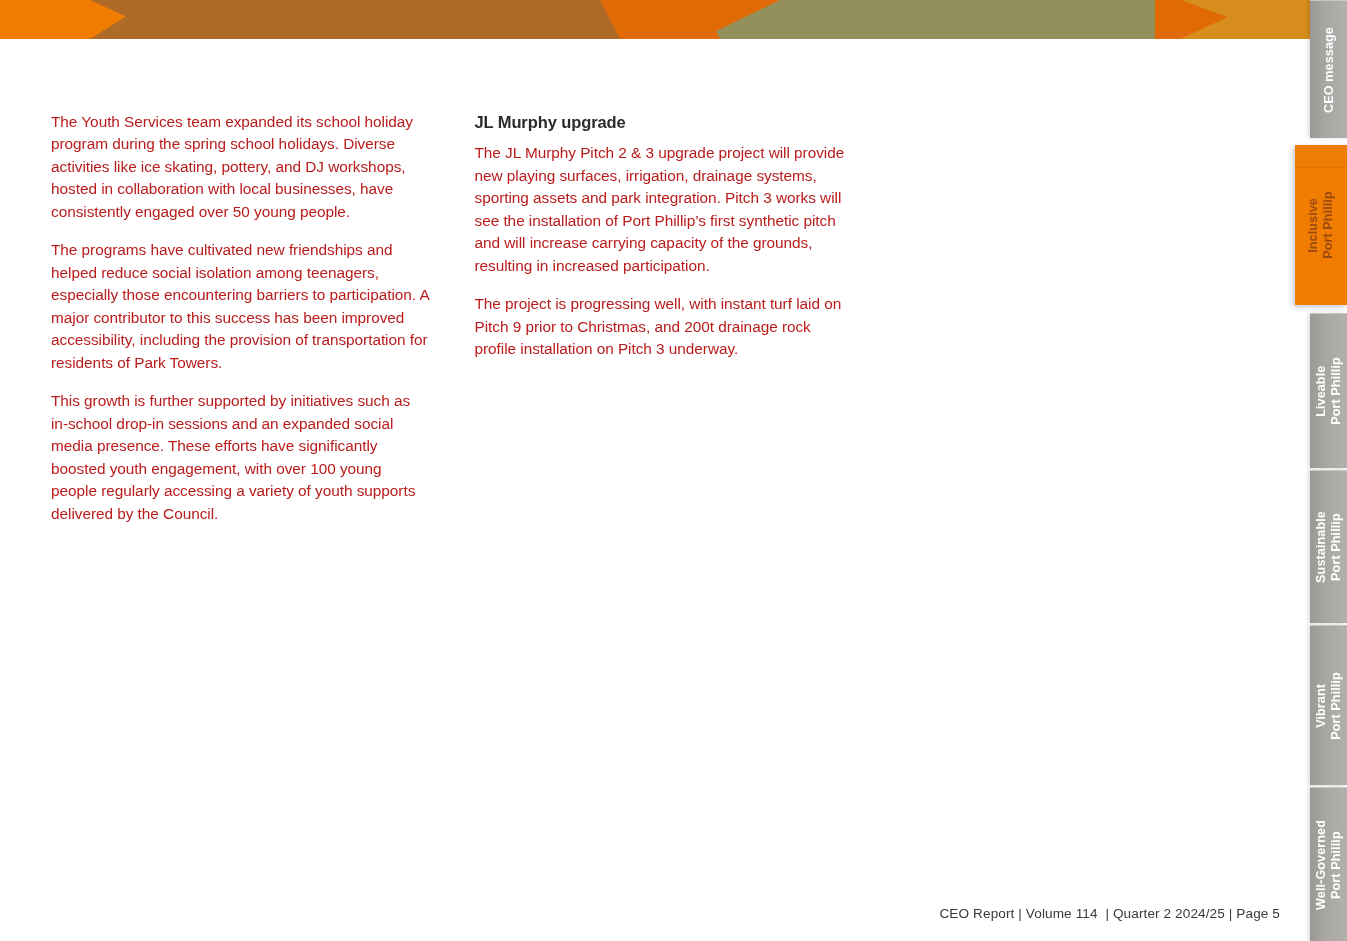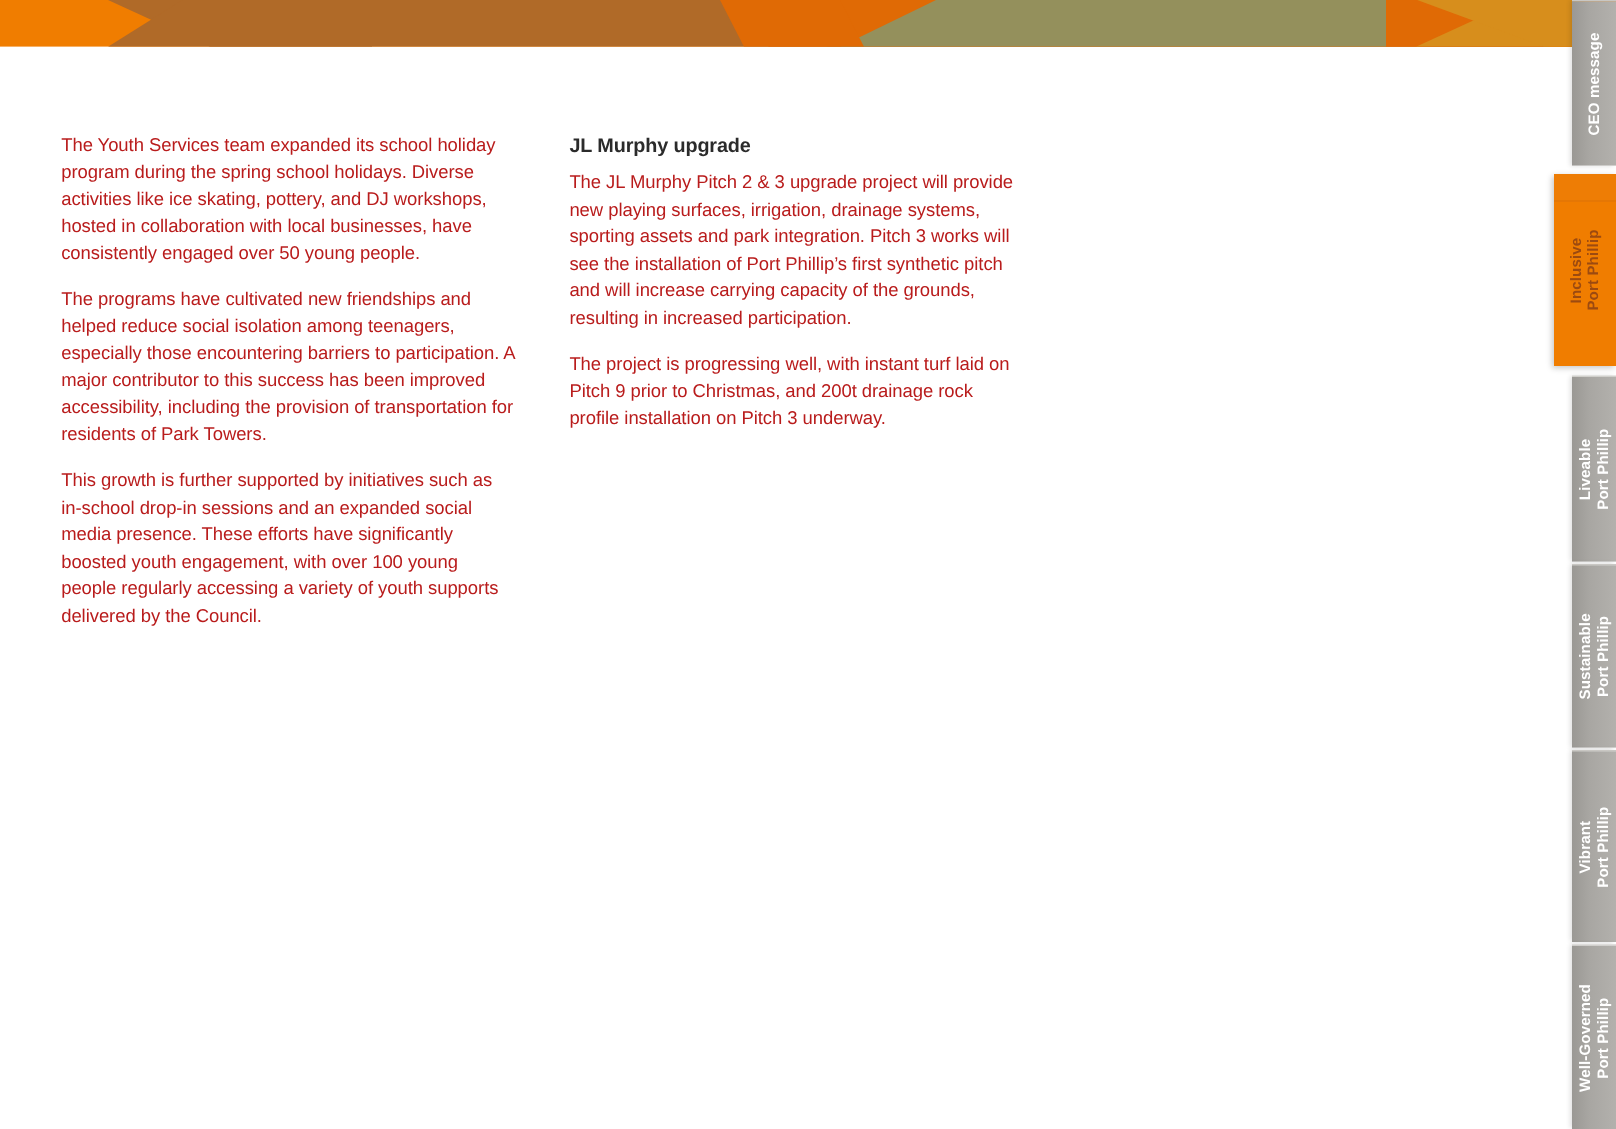--- a/index.html
+++ b/index.html
@@ -168,20 +168,21 @@
       </div>
 
       <div class="col">
         <h2 class="sec-heading">JL Murphy upgrade</h2>
         <p class="body-text">The JL Murphy Pitch 2 &amp; 3 upgrade project will provide new playing surfaces, irrigation, drainage systems, sporting assets and park integration. Pitch 3 works will see the installation of Port Phillip’s first synthetic pitch and will increase carrying capacity of the grounds, resulting in increased participation.</p>
         <p class="body-text">The project is progressing well, with instant turf laid on Pitch 9 prior to Christmas, and 200t drainage rock profile installation on Pitch 3 underway.</p>
       </div>
 
     </div>
 
+    <div class="footer">CEO Report | Volume 114  | Quarter 2 2024/25 | Page 5</div>
   </div>
 
   <div class="tab-rail">
 
     <div class="tab grey" style="top:0px; height:138px;">
       <span class="tab-label">
         <span>CEO message</span>
       </span>
     </div>
 

